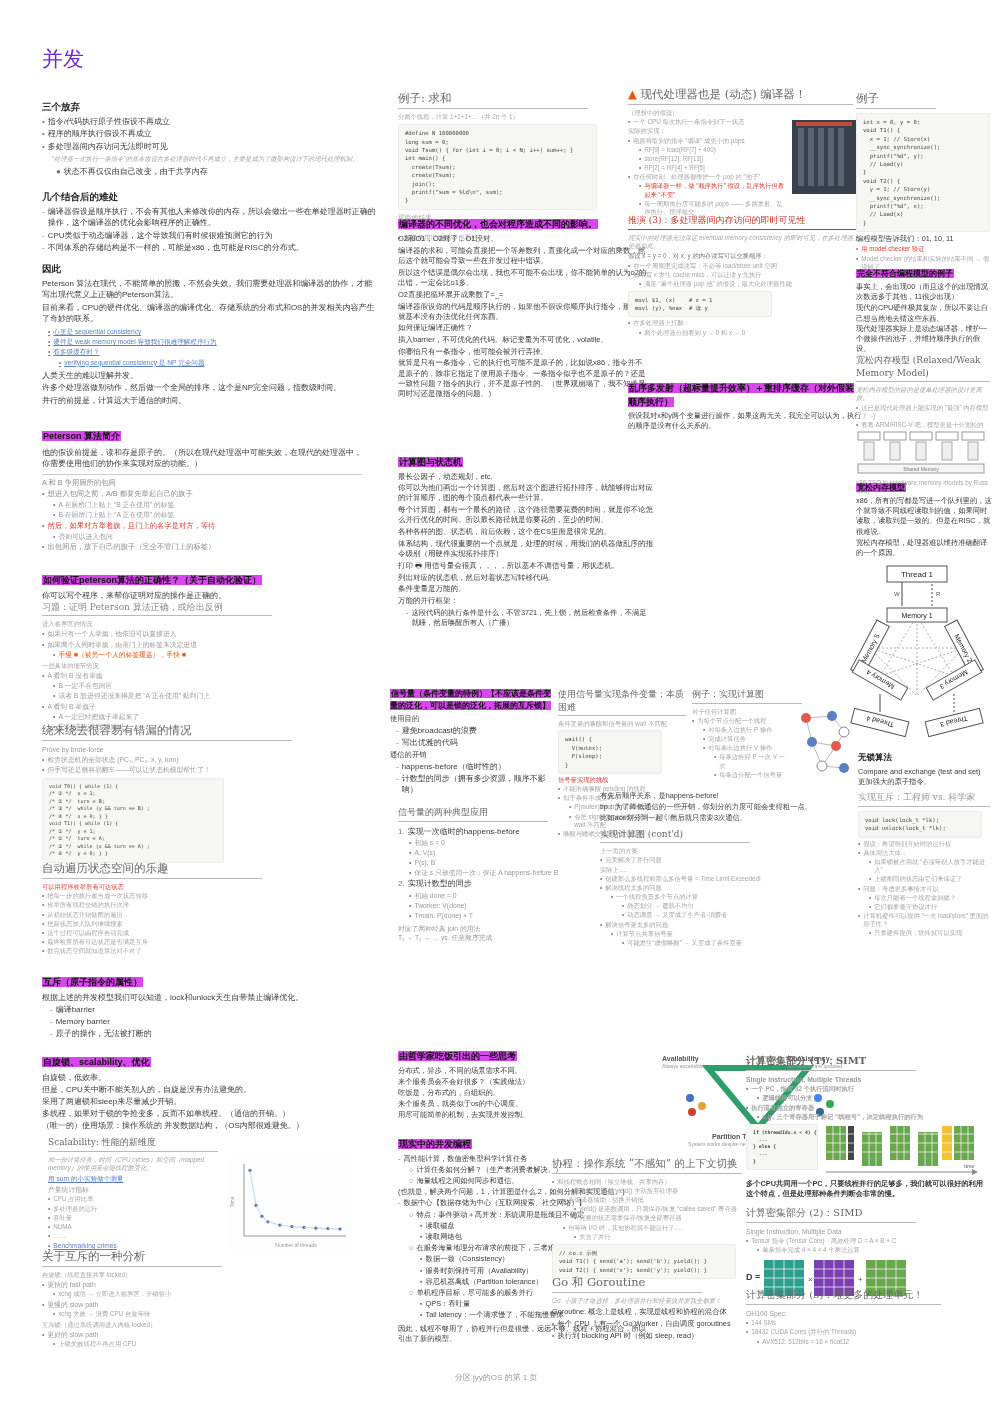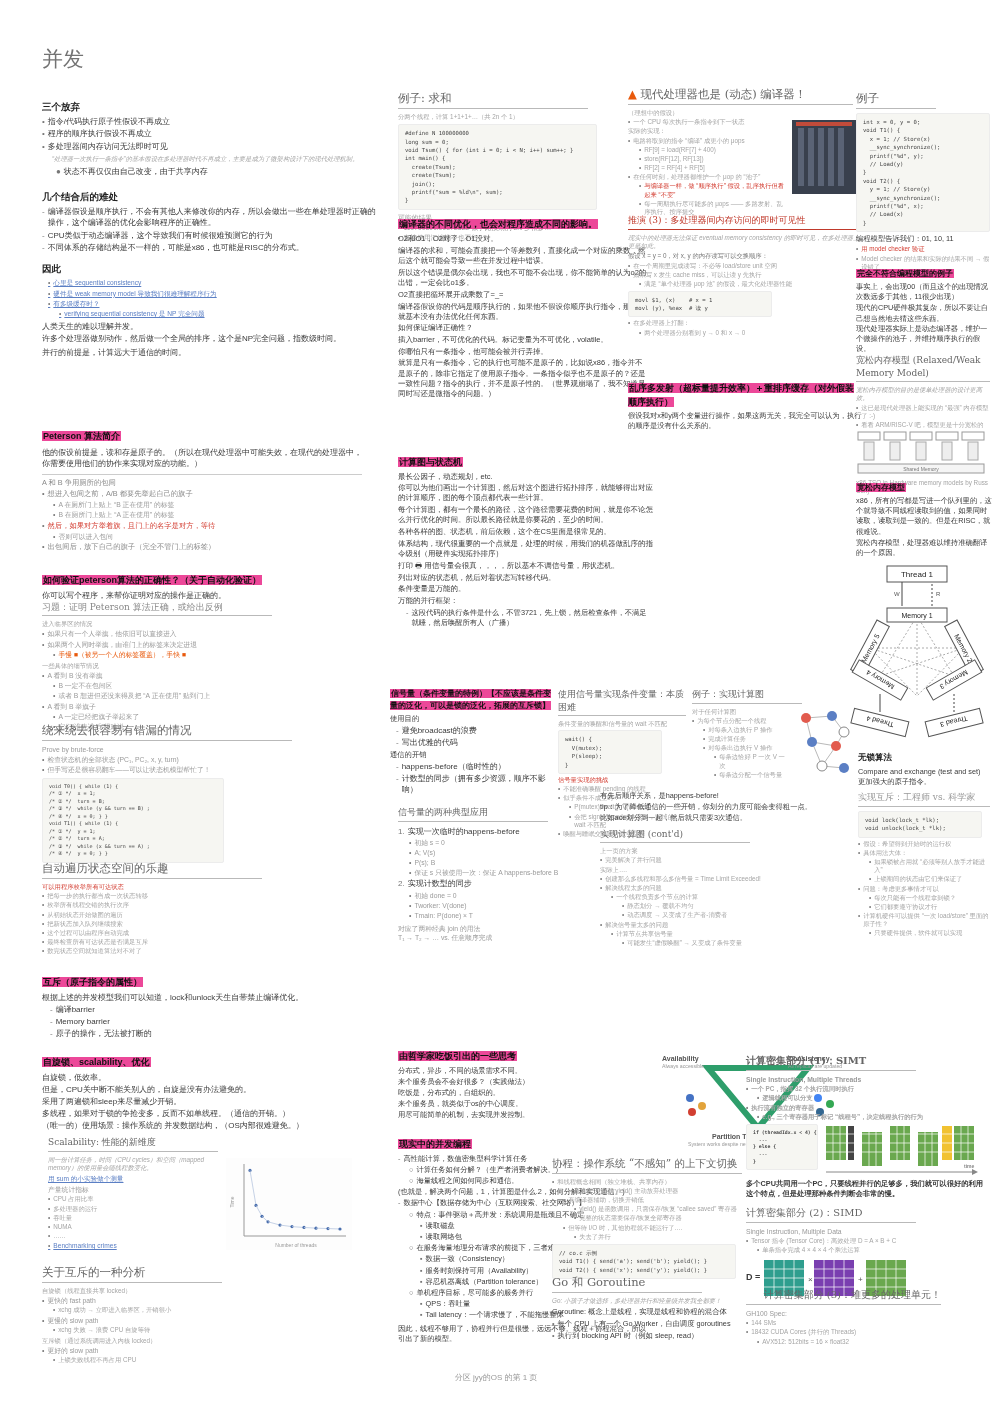--- a/index.html
+++ b/index.html
@@ -1,22 +1,22 @@
 <!DOCTYPE html>
 <html><head>
 <meta charset="utf-8">
 <style>
   html,body{margin:0;padding:0;background:#fff;}
   .page{position:relative;width:992px;height:1403px;background:#fff;overflow:hidden;
         font-family:"Liberation Sans",sans-serif;color:#3a3a3a;font-size:8px;line-height:1.4;}
   .blk{position:absolute;}
   
-  .title{font-size:21px;color:#737373;font-weight:500;}
+  .title{font-size:21px;color:#6d28d9;font-weight:500;}
   .bh{font-weight:bold;font-size:9.5px;color:#222;margin-bottom:3px;}
-  .hh{display:inline;background:#ec4899;color:#111;font-weight:bold;font-size:9px;line-height:1.5;padding:0 1px;}
+  .hh{display:inline;background:#d946ef;color:#111;font-weight:bold;font-size:9px;line-height:1.5;padding:0 1px;}
   .sh{font-family:"DejaVu Serif",serif;font-size:11.5px;color:#666;border-bottom:1px solid #b9b9b9;
       padding-bottom:2px;margin-bottom:4px;display:block;}
   .sh.red{color:#c0392b;border-bottom:1px solid #c0392b;}
   .sh.small{font-size:9px;}
   
   .li{display:flex;gap:3px;margin:1px 0;}
   .mk{flex:0 0 auto;color:#777;}
   .tx{flex:1 1 auto;}
   .sub{padding-left:11px;}
   .dim{color:#8a8a8a;}
@@ -78,20 +78,28 @@
         </div>
         <div class="li">
           <span class="mk">-</span>
           <span class="tx">不同体系的存储结构是不一样的，可能是x86，也可能是RISC的分布式。</span>
         </div>
       </div>
   </section>
 
   <section class="blk" style="left:42px;top:262px;width:335px;">
     <div class="bh">因此</div>
+    <div>
+        <div class="li">
+          <span class="tx">Peterson 算法在现代，不能简单的照搬，不然会失效。我们需要处理器和编译器的协作，才能写出现代意义上正确的Peterson算法。</span>
+        </div>
+        <div class="li">
+          <span class="tx">目前来看，CPU的硬件优化、编译器的编译优化、存储系统的分布式和OS的并发相关内容产生了奇妙的联系。</span>
+        </div>
+      </div>
     <div style="margin:3px 0 3px 6px;">
         <div class="li lnk">
           <span class="mk">•</span>
           <span class="tx">心里是 sequential consistency</span>
         </div>
         <div class="li lnk">
           <span class="mk">•</span>
           <span class="tx">硬件是 weak memory model 导致我们很难理解程序行为</span>
         </div>
         <div class="li lnk">
@@ -359,21 +367,21 @@
         <line x1="90" y1="70.125" x2="102" y2="70.5625" stroke="#b8c6e0" stroke-width="0.8"></line>
         <circle cx="102" cy="70.5625" r="1.6" fill="#4a6fae"></circle>
         <line x1="102" y1="70.5625" x2="114" y2="71" stroke="#b8c6e0" stroke-width="0.8"></line>
         <circle cx="114" cy="71" r="1.6" fill="#4a6fae"></circle>
       </g>
     <text x="70" y="89" font-size="5" fill="#999" text-anchor="middle">Number of threads</text>
     <text x="8" y="44" font-size="5" fill="#999" transform="rotate(-90 8 44)" text-anchor="middle">Time</text>
   </svg>
 
   <section class="blk" style="left:42px;top:1248px;width:250px;">
-    <div class="sh" style="width:180px;margin-top:16px;">关于互斥的一种分析</div>
+    <div class="sh" style="width:180px;">关于互斥的一种分析</div>
     <div class="tiny">自旋锁（线程直接共享 locked）</div>
     <div>
         <div class="li dim2">
           <span class="mk">•</span>
           <span class="tx">更快的 fast path</span>
         </div>
         <div class="sub">
           <div class="li tiny">
             <span class="mk">•</span>
             <span class="tx">xchg 成功 → 立即进入临界区，开销很小</span>
@@ -1283,21 +1291,21 @@
             <line x1="112" y1="2" x2="112" y2="38"></line>
               <line x1="122" y1="2" x2="122" y2="38"></line>
               <line x1="132" y1="2" x2="132" y2="38"></line>
           </g>
         </g>
       </svg>
     </div>
   </section>
 
   <section class="blk" style="left:746px;top:1288px;width:244px;">
-    <div class="sh small" style="width:195px;font-size:10px;text-align:right;">计算密集部分 (3)：堆更多的处理单元！</div>
+    <div class="sh small" style="width:195px;font-size:10px;">计算密集部分 (3)：堆更多的处理单元！</div>
     <div class="dim2">GH100 Spec:</div>
     <div>
         <div class="li tiny">
           <span class="mk">•</span>
           <span class="tx">144 SMs</span>
         </div>
         <div class="li tiny">
           <span class="mk">•</span>
           <span class="tx">18432 CUDA Cores (并行的 Threads)</span>
         </div>

